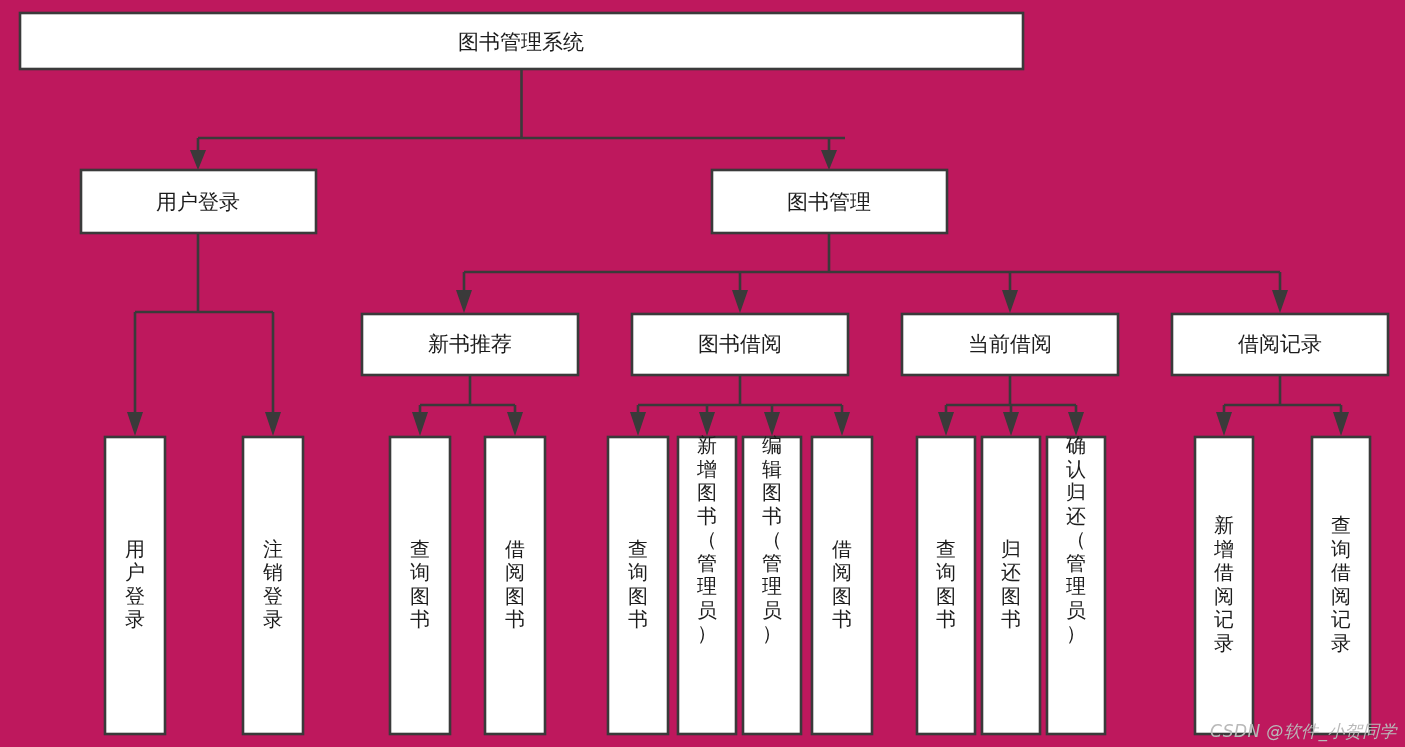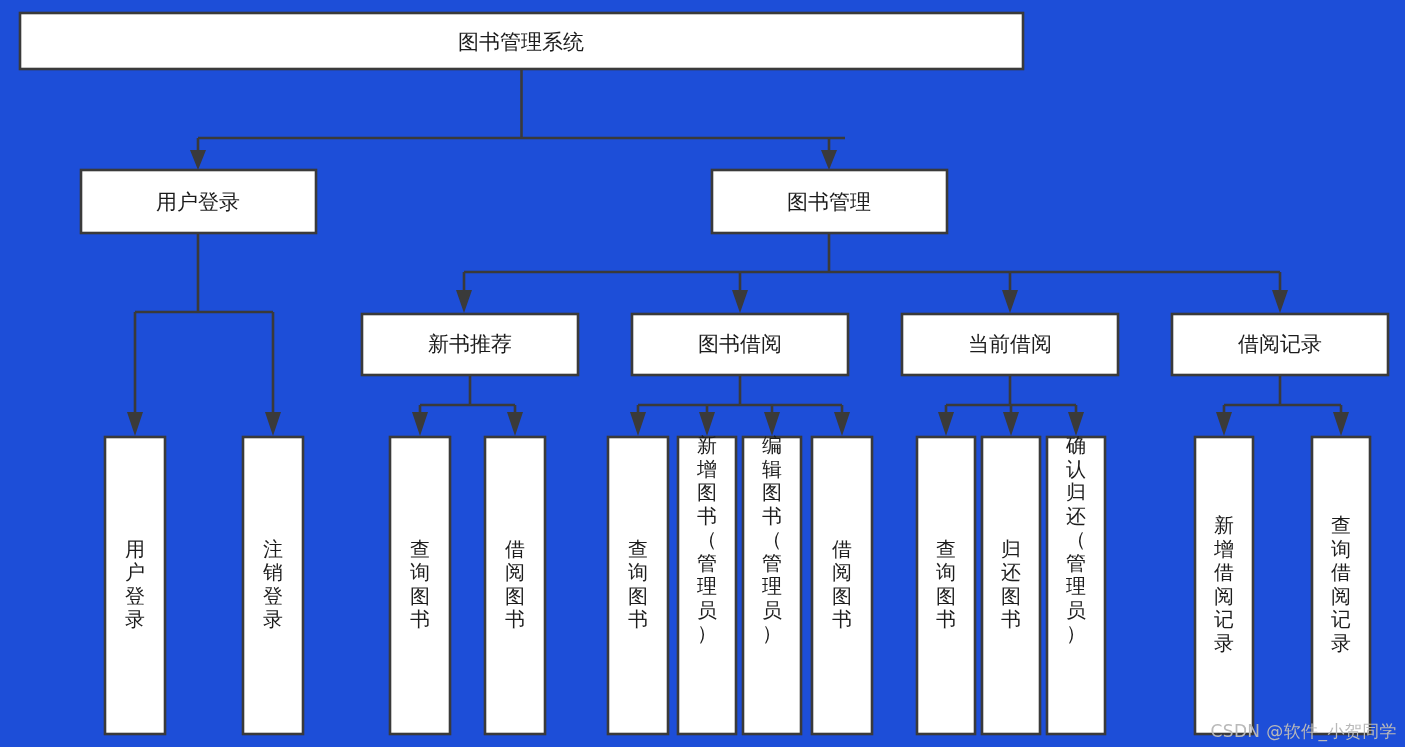--- a/index.html
+++ b/index.html
@@ -1,34 +1,34 @@
 <!DOCTYPE html>
 <html><head>
 <meta charset="utf-8">
 <style>
   html,body{margin:0;padding:0;background:#ffffff;}
   body{
     width:1405px;height:747px;
     font-family:"Liberation Sans","DejaVu Sans",sans-serif;
     overflow:hidden;
   }
-  #diagram-root{position:relative;width:1405px;height:747px;background:#1d4ed8;}
+  #diagram-root{position:relative;width:1405px;height:747px;background:#be185d;}
   svg.flow{position:absolute;left:0;top:0;width:1405px;height:747px;display:block;}
   .node-rect{fill:#ffffff;stroke:#3a3a3a;stroke-width:2.6;}
   .link{stroke:#3a3a3a;stroke-width:2.6;fill:none;stroke-linecap:butt;}
   .arrow-head{fill:#3a3a3a;stroke:none;}
   .node-label{
     font-family:"DejaVu Sans","Liberation Sans",sans-serif;
     font-size:21px;fill:#1c1c1c;dominant-baseline:middle;text-anchor:middle;
   }
   .node-label.vertical{font-size:20px;}
   .watermark{
     position:absolute;right:8px;bottom:4px;
     font-family:"DejaVu Sans","Liberation Sans",sans-serif;
-    font-size:17px;color:#b9b9b9;white-space:nowrap;letter-spacing:.4px;
+    font-size:17px;color:#b9b9b9;white-space:nowrap;letter-spacing:.4px;font-style:italic;
   }
 </style>
 </head>
 <body>
 
 <div id="diagram-root">
 
   <svg class="flow" viewBox="0 0 1405 747">
 
     <g>

